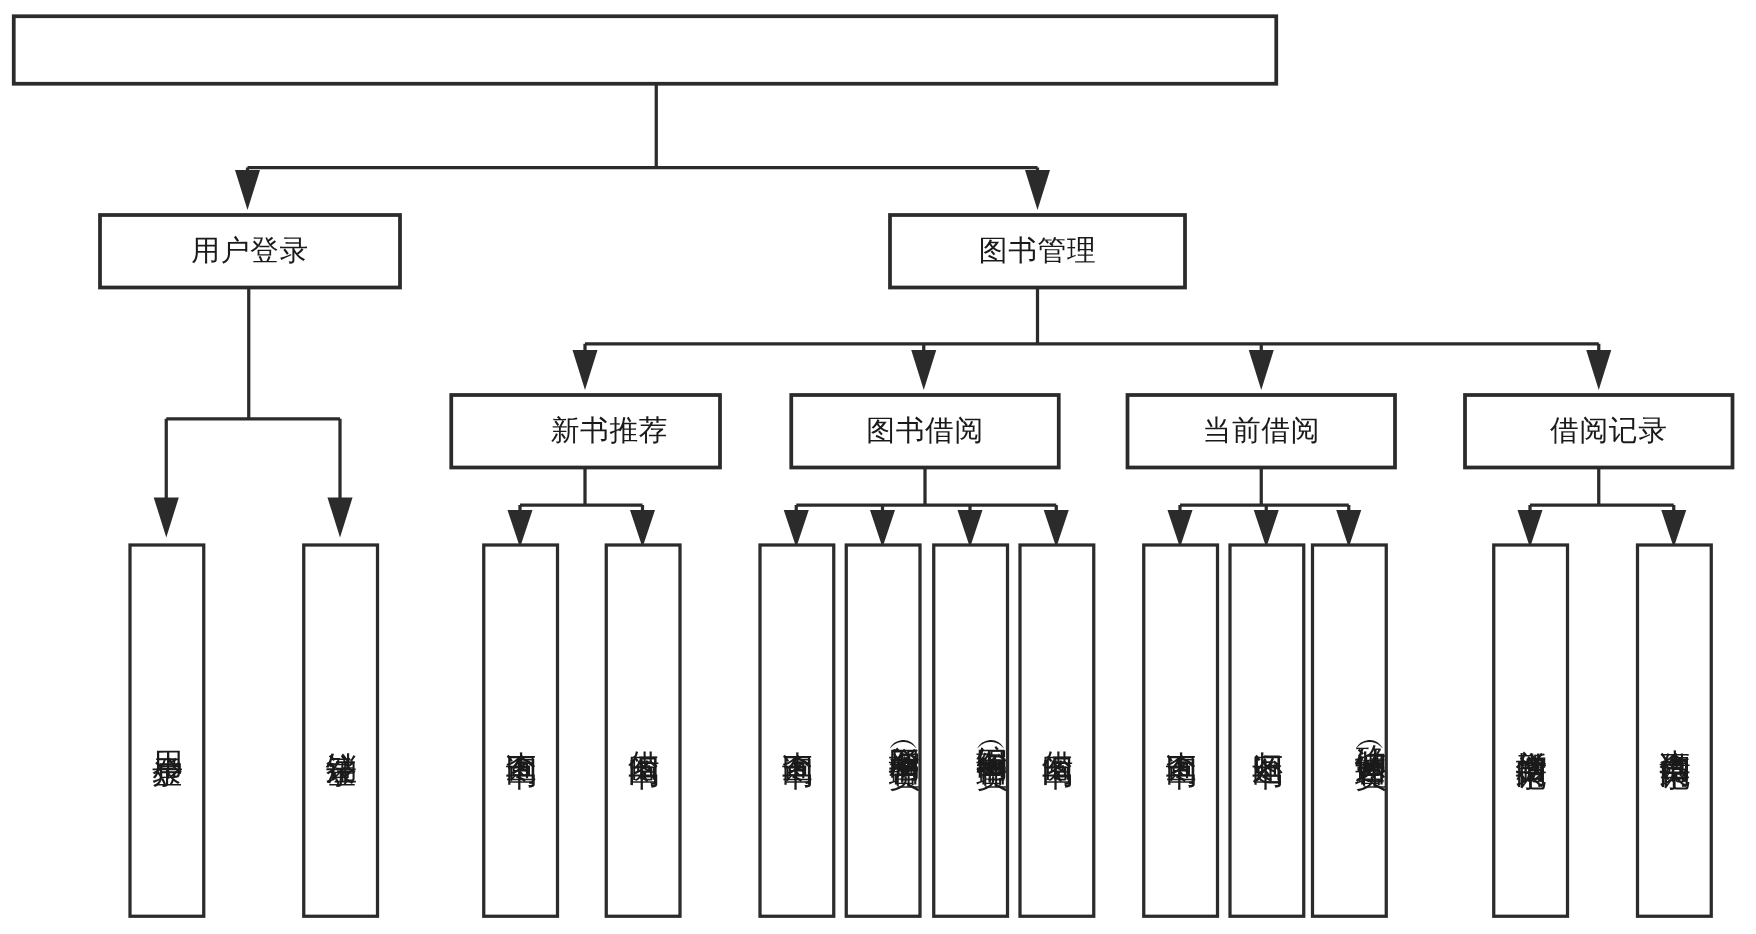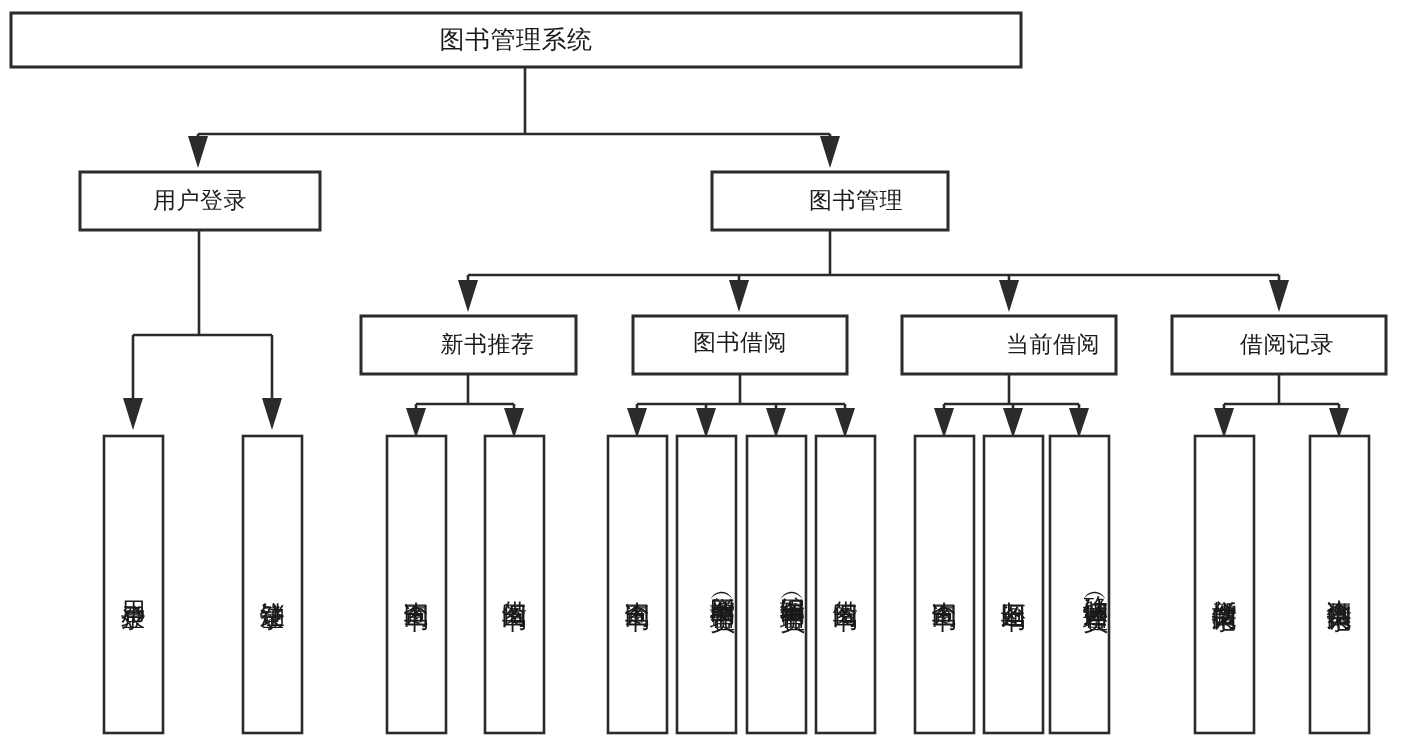--- a/index.html
+++ b/index.html
@@ -176,31 +176,30 @@
 
     <rect class="node-box-thin" x="915" y="436" width="59" height="297"></rect>
     <rect class="node-box-thin" x="984" y="436" width="59" height="297"></rect>
     <rect class="node-box-thin" x="1050" y="436" width="59" height="297"></rect>
 
     <rect class="node-box-thin" x="1195" y="436" width="59" height="297"></rect>
     <rect class="node-box-thin" x="1310" y="436" width="59" height="297"></rect>
 
   </svg>
 
-  <div class="node-label-h node-label-root" style="left:11px; top:13px; width:1010px; height:54px;">图书管理系统</div>
 
   <div class="node-label-h" style="left:80px; top:172px; width:240px; height:58px;">用户登录</div>
 
-  <div class="node-label-h" style="left:712px; top:172px; width:236px; height:58px;padding-left:26px;">图书管理</div>
+  <div class="node-label-h" style="left:712px; top:172px; width:236px; height:58px;">图书管理</div>
 
   <div class="node-label-h" style="left:361px; top:316px; width:215px; height:58px;padding-left:19px;">新书推荐</div>
 
-  <div class="node-label-h" style="left:633px; top:316px; width:214px; height:58px;font-family:Liberation Mono, monospace;">图书借阅</div>
-
-  <div class="node-label-h" style="left:902px; top:316px; width:214px; height:58px;margin-left:44px;">当前借阅</div>
+  <div class="node-label-h" style="left:633px; top:316px; width:214px; height:58px;">图书借阅</div>
+
+  <div class="node-label-h" style="left:902px; top:316px; width:214px; height:58px;">当前借阅</div>
 
   <div class="node-label-h" style="left:1172px; top:316px; width:230px; height:58px;">借阅记录</div>
 
   <div class="node-label-v" style="left:104px; top:436px; width:59px; height:297px;">用户登录</div>
 
   <div class="node-label-v" style="left:243px; top:436px; width:59px; height:297px;">注销登录</div>
 
   <div class="node-label-v" style="left:387px; top:436px; width:59px; height:297px;">查询图书</div>
 
   <div class="node-label-v" style="left:485px; top:436px; width:59px; height:297px;">借阅图书</div>

